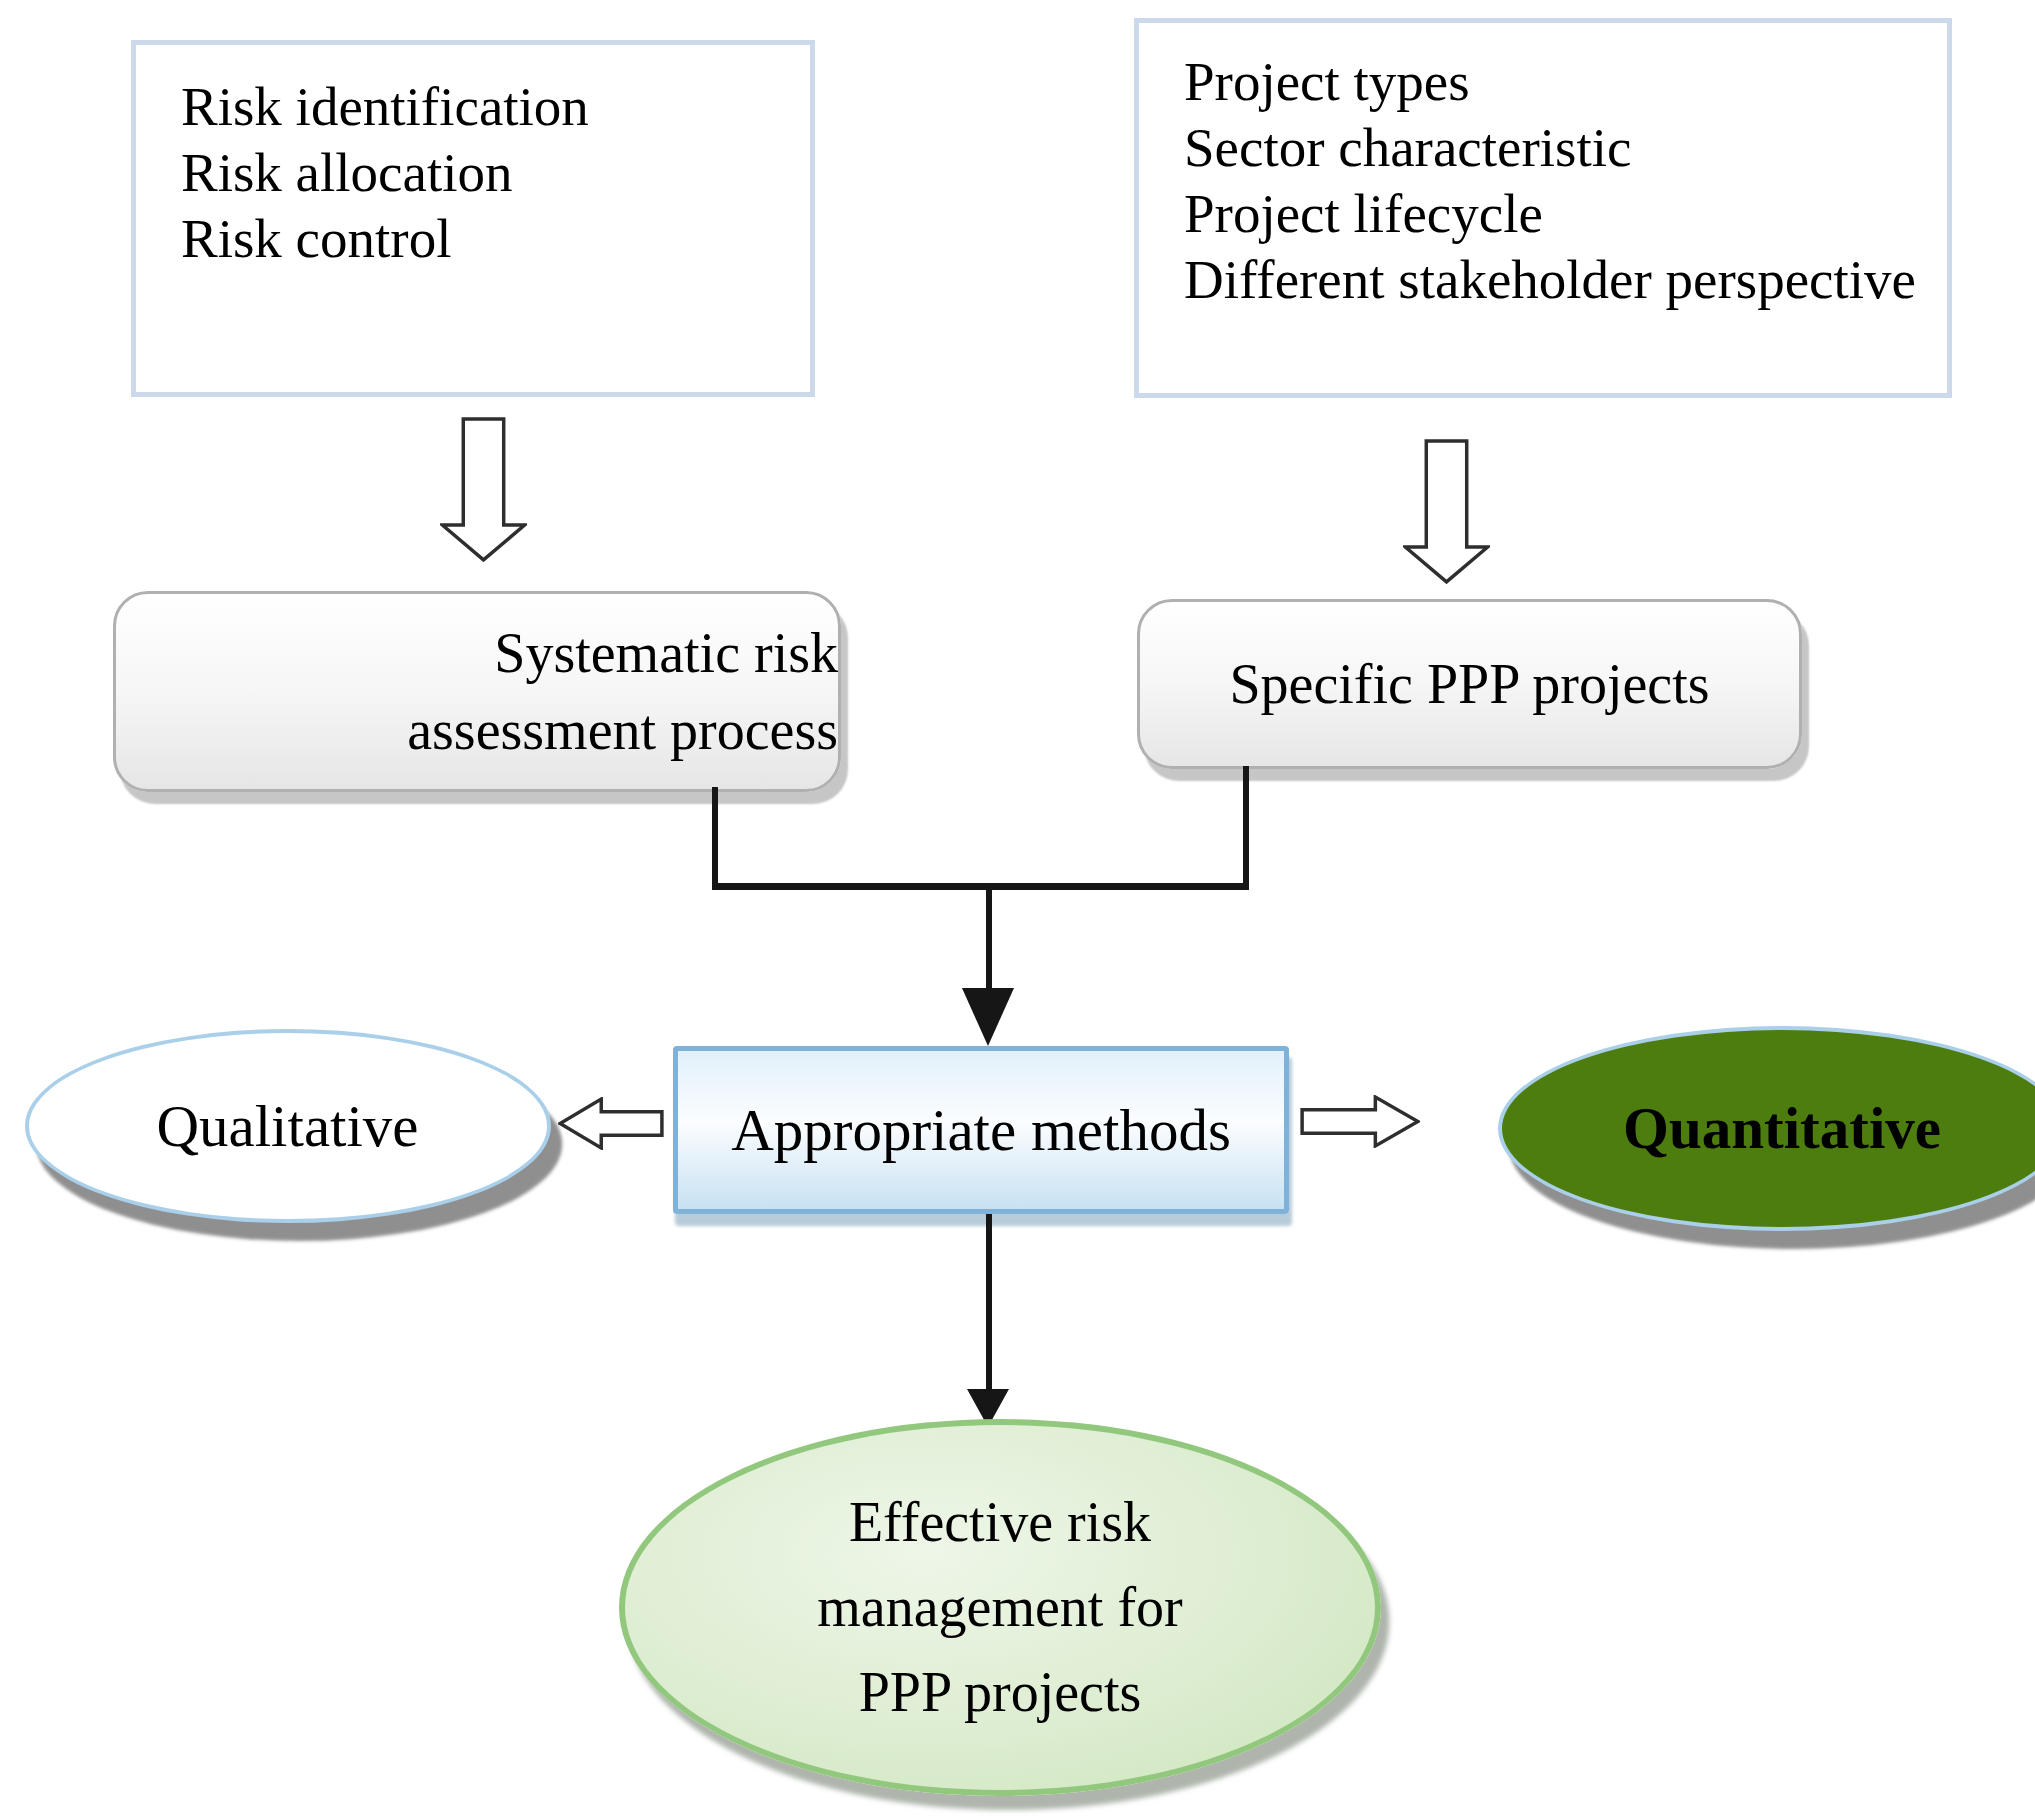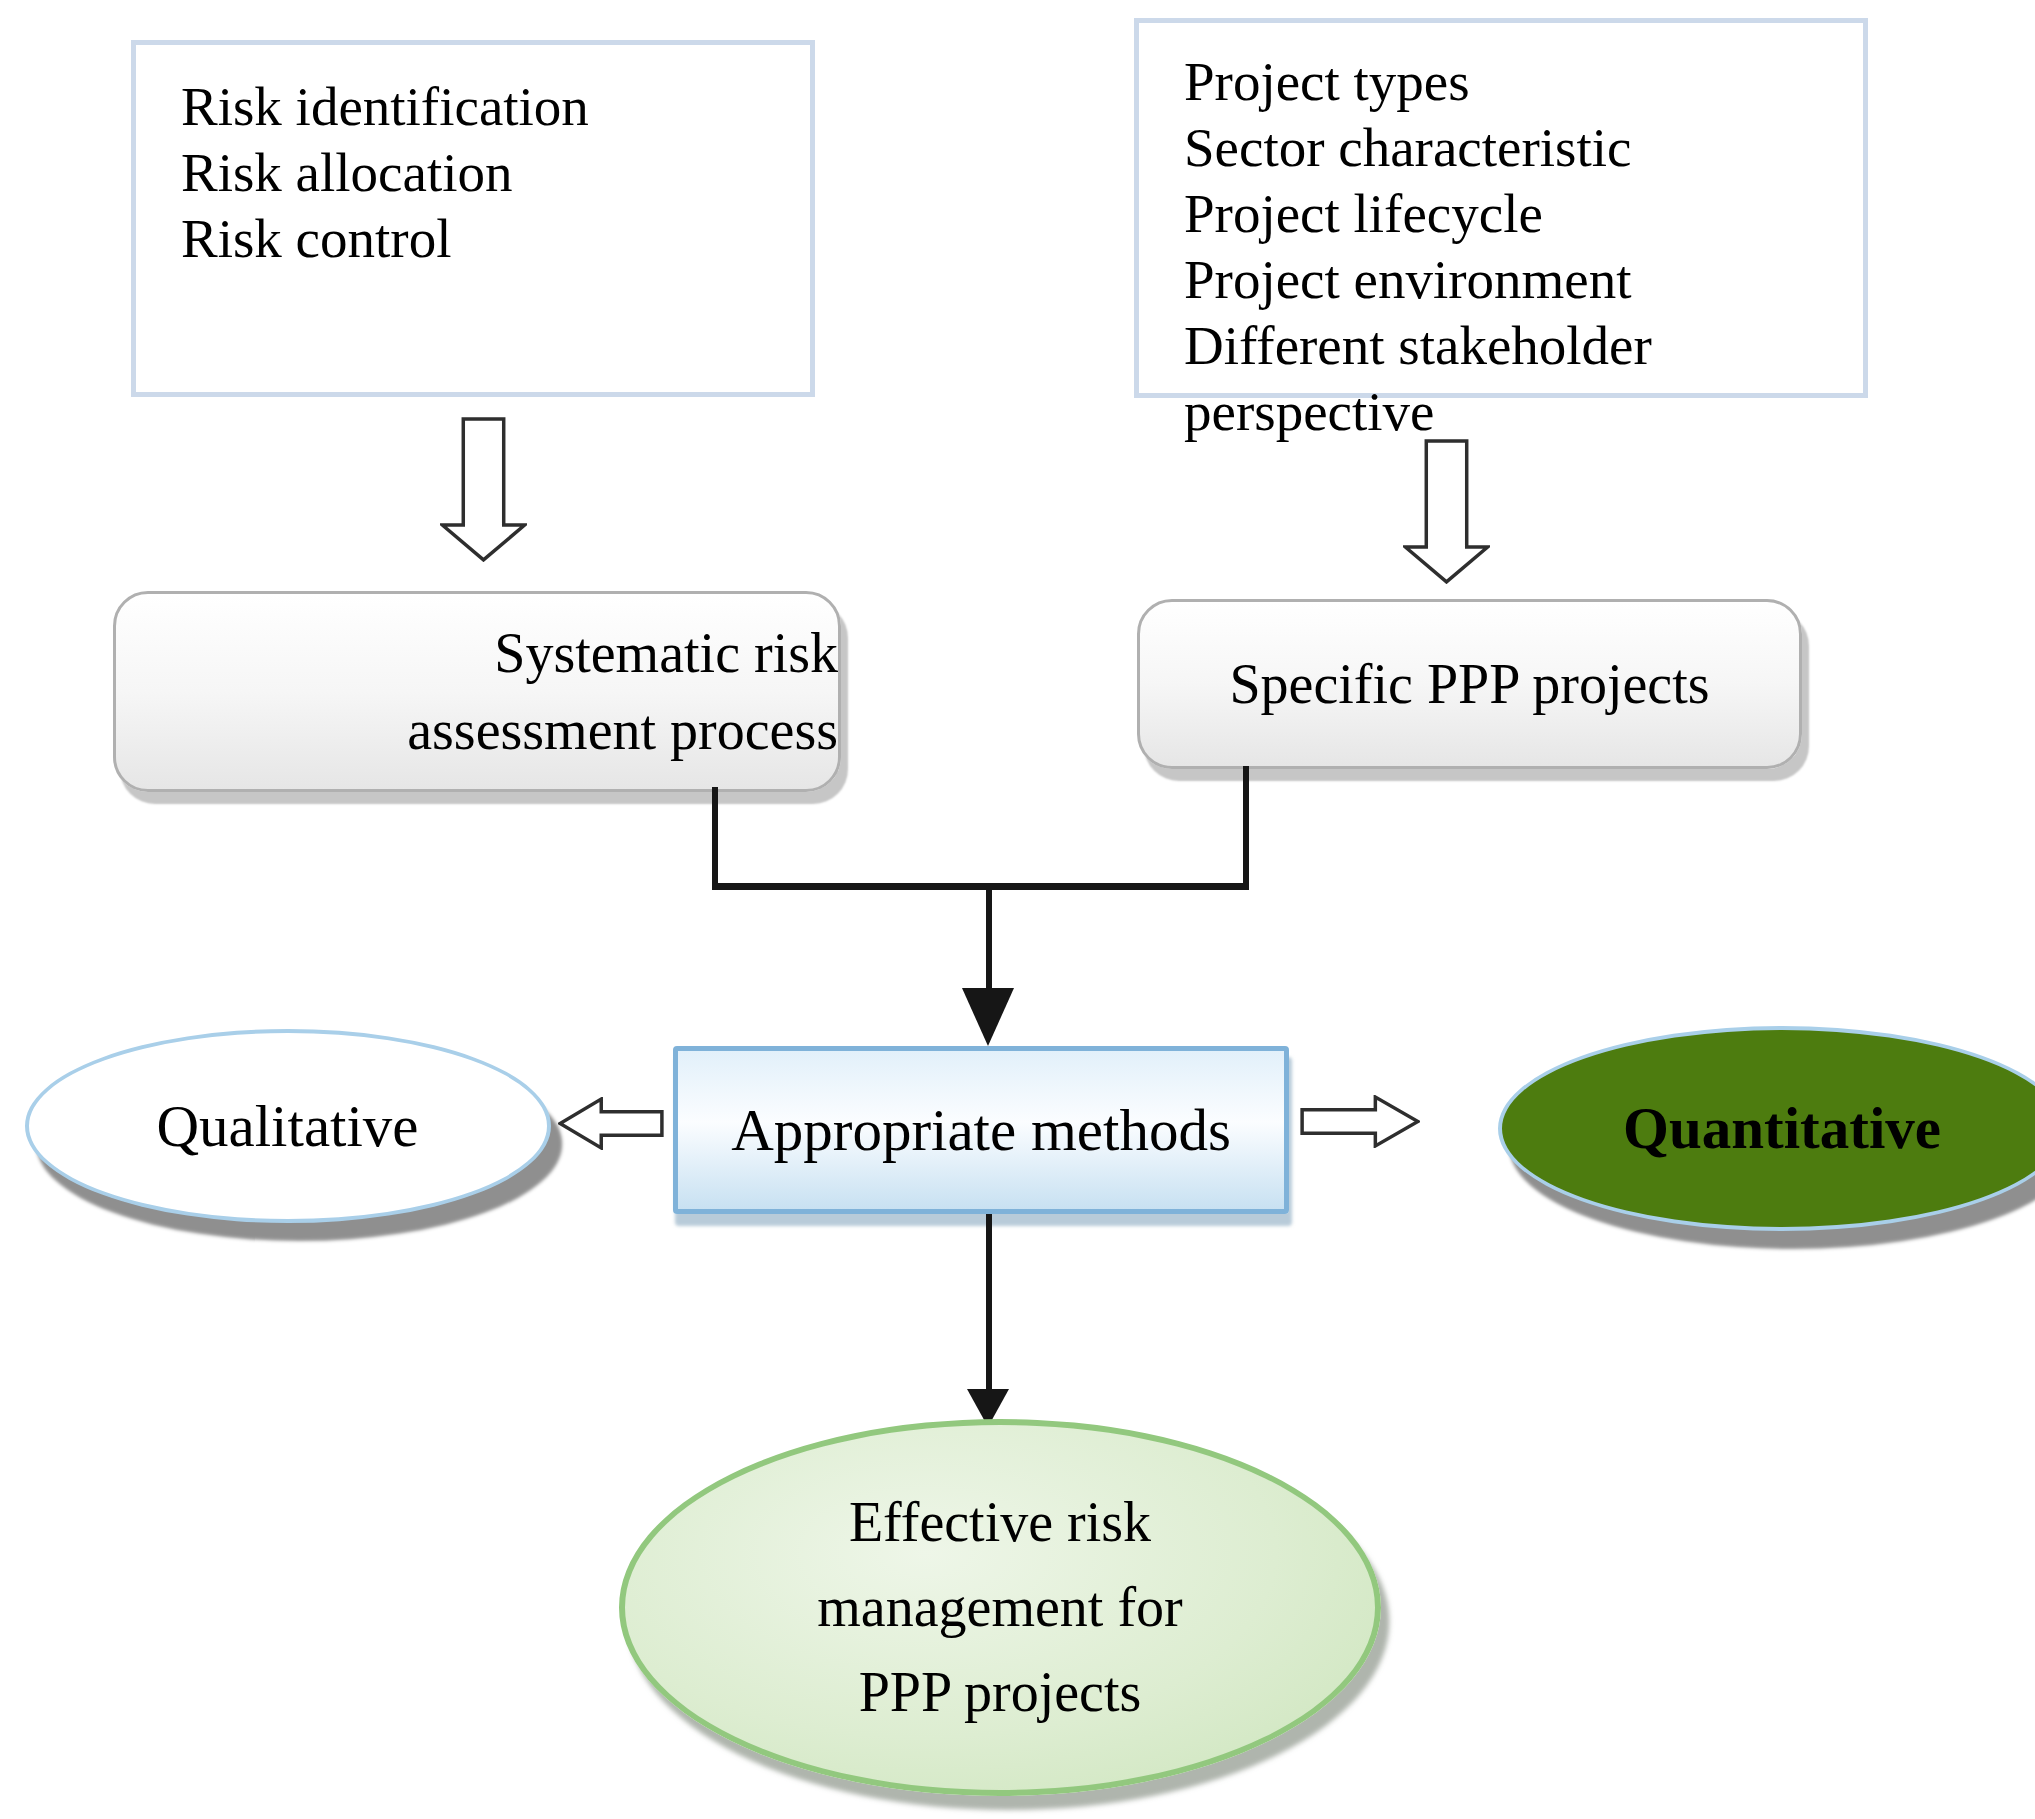--- a/index.html
+++ b/index.html
@@ -6,21 +6,21 @@
   #canvas{
     position:relative;width:2035px;height:1819px;background:#ffffff;overflow:hidden;
     font-family:"Liberation Serif","DejaVu Serif",serif;color:#000;
   }
   
   .input-box{
     position:absolute;box-sizing:border-box;background:#ffffff;
     border:5.6px solid #ccd9ea;font-size:55px;line-height:66px;
   }
   #tl-box{left:131px;top:40px;width:684px;height:357px;padding:29px 9px 0 45px;}
-  #tr-box{left:1134px;top:17.5px;width:734px;height:380px;padding:26.6px 7px 0 45px;}
+  #tr-box{left:1134px;top:17.5px;width:818px;height:380px;padding:26.6px 7px 0 45px;}
   
   .gray-box{
     position:absolute;box-sizing:border-box;border:3.5px solid #b0b0b0;border-radius:35px;
     background:linear-gradient(to bottom,#ffffff 0%,#f6f6f6 50%,#e6e6e6 100%);
     box-shadow:7px 12px 2.1px #c6c6c6;
     display:flex;flex-direction:column;align-items:center;justify-content:center;
     text-align:center;font-size:56px;line-height:77px;
   }
   #process-box{left:113px;top:591px;width:728px;height:201px;align-items:flex-end;}
   #specific-box{left:1137px;top:599px;width:665px;height:170px;}
@@ -80,21 +80,20 @@
   <div id="tl-box" class="input-box">
     <span class="txt">Risk identification</span>
     <span class="txt">Risk allocation</span>
     <span class="txt">Risk control</span>
   </div>
 
   <div id="tr-box" class="input-box">
     <span class="txt">Project types</span>
     <span class="txt">Sector characteristic</span>
     <span class="txt">Project lifecycle</span>
-    <span class="txt">Project environment</span>
     <span class="txt">Different stakeholder perspective</span>
   </div>
 
   <svg id="down-arrow-left" class="hollow" width="87" height="145" viewBox="0 0 124 208">
     <polygon points="33,3 91,3 91,155 121,155 62,205 3,155 33,155" fill="#ffffff" stroke="#2e2e2e" stroke-width="5" stroke-linejoin="miter"></polygon>
   </svg>
   <svg id="down-arrow-right" class="hollow" width="87" height="145" viewBox="0 0 124 208">
     <polygon points="33,3 91,3 91,155 121,155 62,205 3,155 33,155" fill="#ffffff" stroke="#2e2e2e" stroke-width="5" stroke-linejoin="miter"></polygon>
   </svg>
 

